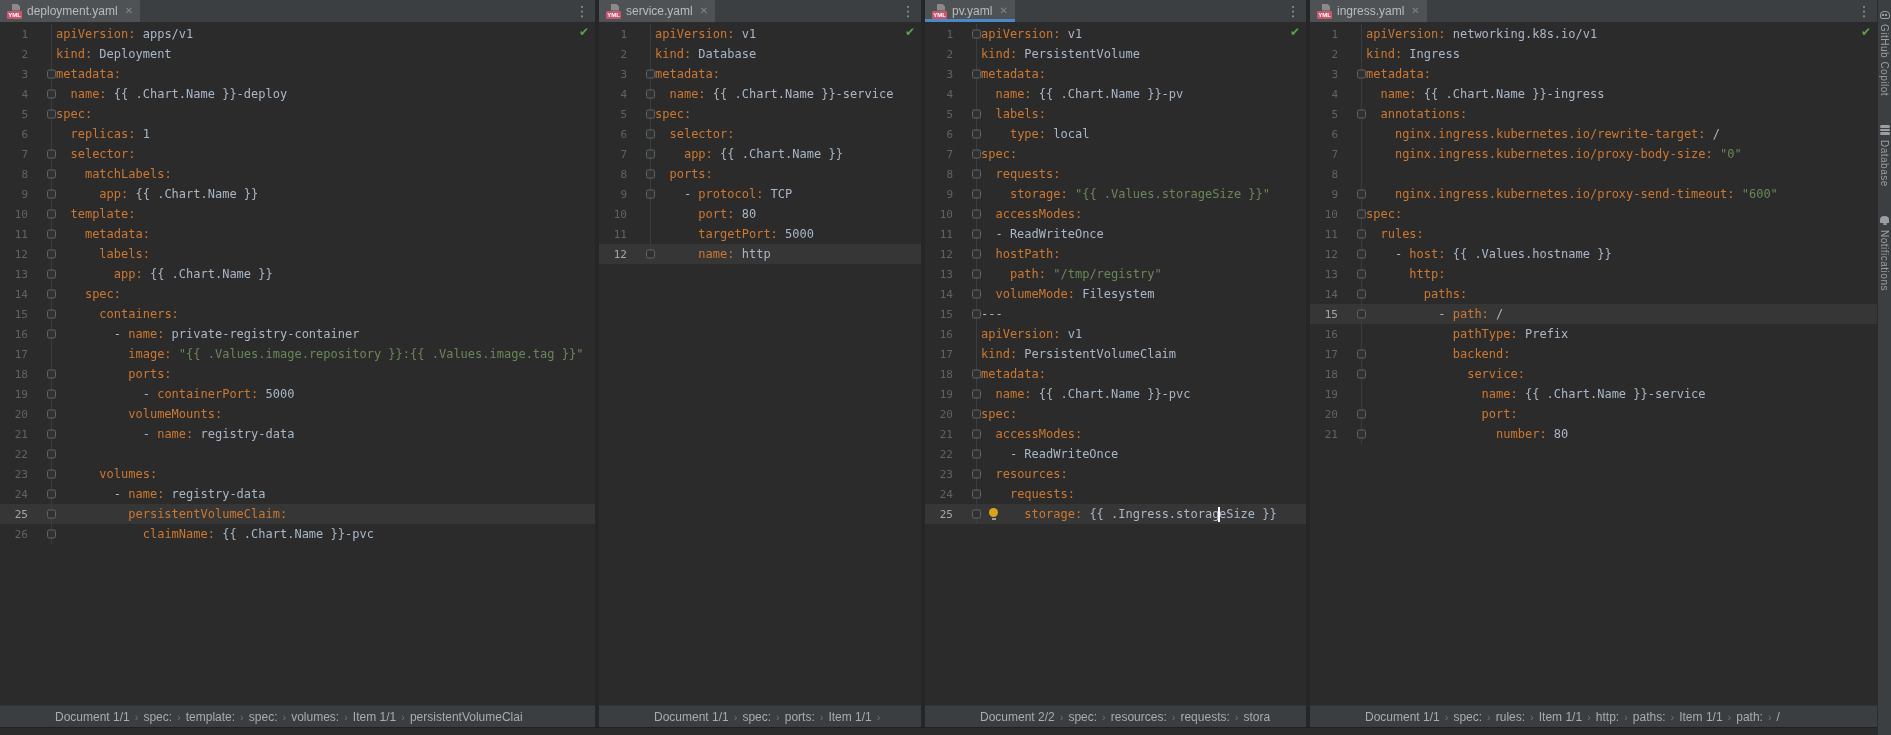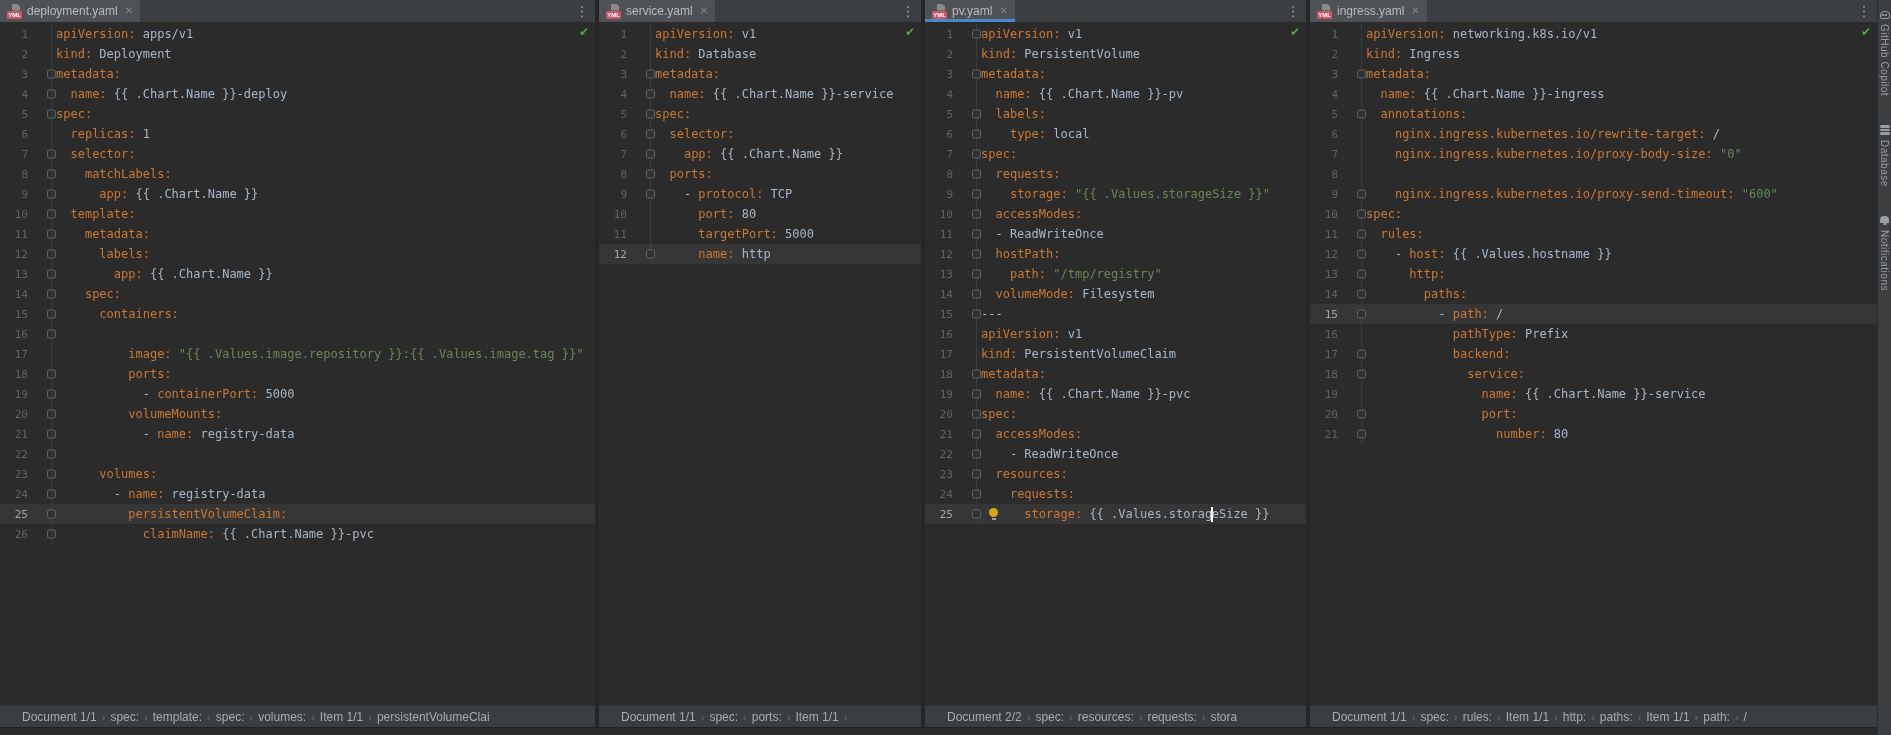--- a/index.html
+++ b/index.html
@@ -49,21 +49,21 @@
     color:#a9b7c6; white-space:pre; padding-left:4px; }
   .code .k { color:#cc7832; }
   .code .s { color:#6a8759; }
   .caret { display:inline-block; width:1.5px; height:15px; background:#ffffff; vertical-align:middle; margin:0 -1px; }
   .bulb { position:absolute; left:64px; top:4px; width:10px; height:13px; z-index:2; }
   .bulb .b { display:block; width:9px; height:9px; border-radius:50%; background:#dba31c; }
   .bulb::after { content:""; position:absolute; left:2.5px; top:9.5px; width:4px; height:2.5px; background:#9aa0a6; }
 
   
   .crumbs { height:22px; background:#3b3e41; border-top:1px solid #313436; display:flex; align-items:center;
-    padding-left:22px; font-size:12px; color:#a9abae; white-space:nowrap; overflow:hidden; flex:none; }
+    padding-left:55px; font-size:12px; color:#a9abae; white-space:nowrap; overflow:hidden; flex:none; }
   .crumb { margin-right:5px; }
   .crumb-sep { color:#6e7275; margin-right:5px; font-size:11px; }
 
   
   .stripe { width:14px; background:#3c3f41; border-left:1px solid #2b2b2b; display:flex; flex-direction:column;
     align-items:center; padding-top:6px; }
   .stripe-item { display:flex; flex-direction:column; align-items:center; gap:5px; padding:5px 0 24px 0; }
   .vlabel { writing-mode:vertical-rl; font-size:10px; color:#9a9fa5; letter-spacing:0.5px; }
   .ic { flex:none; }
   .ic-copilot { width:10px; height:8px; border:1px solid #9a9fa5; border-radius:4px 4px 2px 2px; position:relative; }
@@ -193,20 +193,21 @@
                 <span class="foldcol">
                   <i class="fold"></i>
                 </span>
                 <span class="code"><span>      </span><span class="k">containers:</span></span>
               </div>
               <div class="line">
                 <span class="ln">16</span>
                 <span class="foldcol">
                   <i class="fold"></i>
                 </span>
+                <span class="code"><span>        - </span><span class="k">name:</span><span> private-registry-container</span></span>
               </div>
               <div class="line">
                 <span class="ln">17</span>
                 <span class="foldcol"></span>
                 <span class="code"><span>          </span><span class="k">image:</span><span> </span><span class="s">"{{ .Values.image.repository }}:{{ .Values.image.tag }}"</span></span>
               </div>
               <div class="line">
                 <span class="ln">18</span>
                 <span class="foldcol">
                   <i class="fold"></i>
@@ -572,21 +573,21 @@
                 <span class="code"><span>    </span><span class="k">requests:</span></span>
               </div>
               <div class="line cur">
                 <span class="bulb">
                   <i class="b"></i>
                 </span>
                 <span class="ln">25</span>
                 <span class="foldcol">
                   <i class="fold"></i>
                 </span>
-                <span class="code"><span>      </span><span class="k">storage:</span><span> {{ .Values.storag</span><span class="caret"></span><span>eSize }}</span></span>
+                <span class="code"><span>      </span><span class="k">storage:</span><span> {{ .Ingress.storag</span><span class="caret"></span><span>eSize }}</span></span>
               </div>
             </div>
         </div>
         <div class="crumbs">
             <span class="crumb">Document 2/2</span>
             <span class="crumb-sep">›</span>
             <span class="crumb">spec:</span>
             <span class="crumb-sep">›</span>
             <span class="crumb">resources:</span>
             <span class="crumb-sep">›</span>

